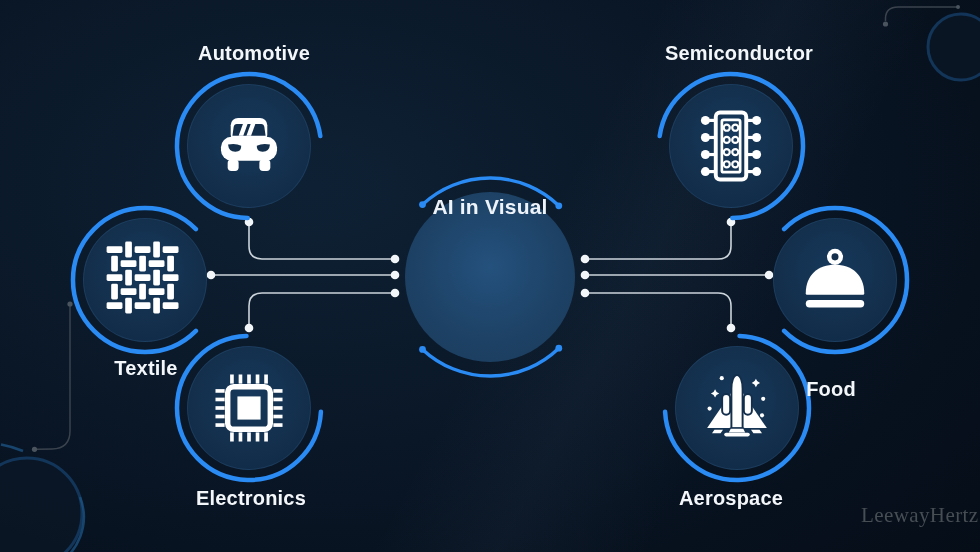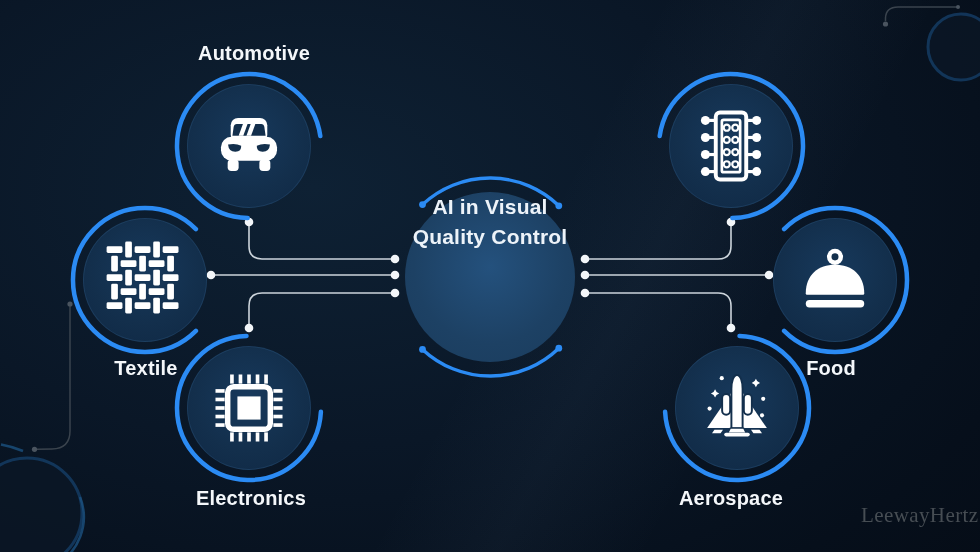--- a/index.html
+++ b/index.html
@@ -125,20 +125,21 @@
       <path class="ic-w" d="M27 14 H30.8 L27.3 23.5 H23.5 Z"></path>
       <path class="ic-w" d="M33.4 14 H37.2 L33.7 23.5 H29.9 Z"></path>
       <rect class="ic-w" x="9" y="24.5" width="46" height="19.5" rx="8.5"></rect>
       <path class="ic-cut" d="M14.8 30.8 Q21 29.4 25.6 31.8 Q25.9 36.6 20.9 36.7 Q15.3 36.8 14.8 30.8 Z"></path>
       <path class="ic-cut" d="M49.2 30.8 Q43 29.4 38.4 31.8 Q38.1 36.6 43.1 36.7 Q48.7 36.8 49.2 30.8 Z"></path>
       <rect class="ic-w" x="14.5" y="43" width="9" height="9.5" rx="3"></rect>
       <rect class="ic-w" x="40.5" y="43" width="9" height="9.5" rx="3"></rect>
     </svg>
   </div>
 
+  <div class="label" style="left:739px;top:42px;">Semiconductor</div>
   <div class="node" style="left:669px;top:84px;">
     <svg viewBox="0 0 64 64">
       <g class="ic-sw" stroke-width="2.6">
         <path d="M13.5 11 H20"></path>
           <path d="M13.5 25 H20"></path>
           <path d="M13.5 39 H20"></path>
           <path d="M13.5 53 H20"></path>
         <path d="M44 11 H50.5"></path>
           <path d="M44 25 H50.5"></path>
           <path d="M44 39 H50.5"></path>
@@ -193,21 +194,21 @@
           <rect x="50.25" y="35" width="5.5" height="13" rx="1.2" class="ic-w"></rect>
           <rect x="0.5" y="50.25" width="13" height="5.5" rx="1.2" class="ic-w"></rect>
           <rect x="15.75" y="46.5" width="5.5" height="13" rx="1.2" class="ic-w"></rect>
           <rect x="23.5" y="50.25" width="13" height="5.5" rx="1.2" class="ic-w"></rect>
           <rect x="38.75" y="46.5" width="5.5" height="13" rx="1.2" class="ic-w"></rect>
           <rect x="46.5" y="50.25" width="13" height="5.5" rx="1.2" class="ic-w"></rect>
         </g>
     </svg>
   </div>
 
-  <div class="label" style="left:831px;top:357px;">Food</div>
+  <div class="label" style="left:831px;top:378px;">Food</div>
   <div class="node" style="left:773px;top:218px;">
     <svg viewBox="0 0 64 64">
       <circle class="ic-w" cx="32" cy="13" r="6.6"></circle>
       <circle class="ic-cut" cx="32" cy="13" r="2.9"></circle>
       <path class="ic-w" d="M8 43 C8 27.5 18.5 19.5 32 19.5 C45.5 19.5 56 27.5 56 43 Q56 44 55 44 L9 44 Q8 44 8 43 Z"></path>
       <rect class="ic-w" x="8" y="48.5" width="48" height="6" rx="3"></rect>
     </svg>
   </div>
 
   <div class="label" style="left:251px;top:487px;text-align:right;">Electronics</div>
@@ -256,18 +257,17 @@
       <circle class="ic-w" cx="9.5" cy="32.5" r="1.7"></circle>
       <circle class="ic-w" cx="53.5" cy="24.5" r="1.7"></circle>
       <circle class="ic-w" cx="52.5" cy="38" r="1.7"></circle>
       <circle class="ic-w" cx="19.5" cy="7.5" r="1.7"></circle>
     </svg>
   </div>
 
   <div class="center-node">
     <div class="title">
       <div>AI in Visual</div>
-      <div>Quality Control</div>
     </div>
   </div>
 
   <div class="watermark">LeewayHertz</div>
 </div>
 
 </body></html>

